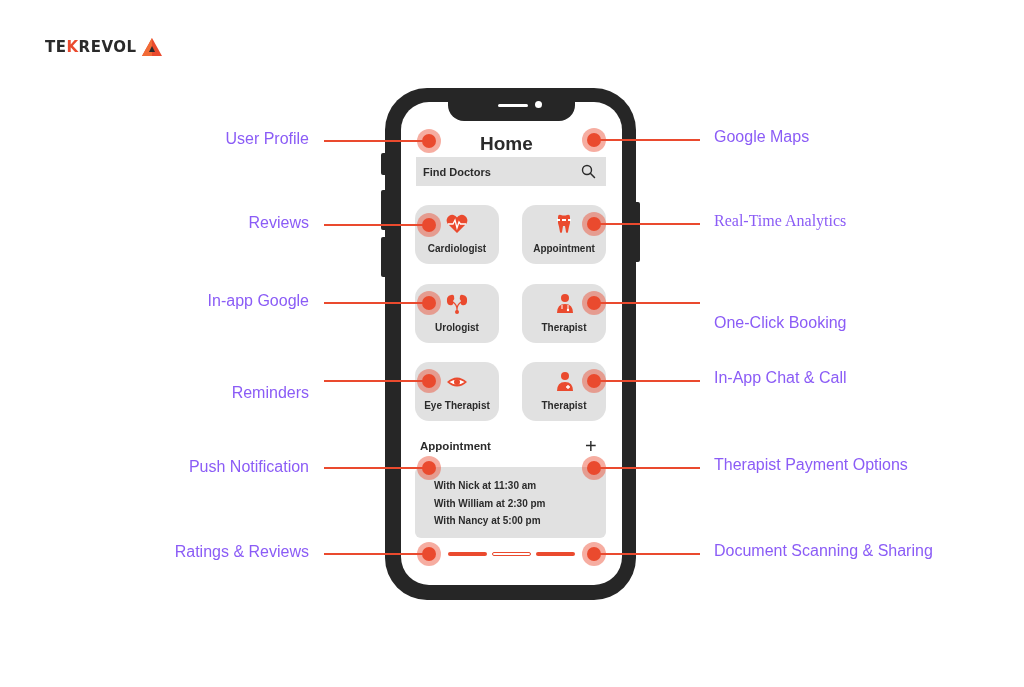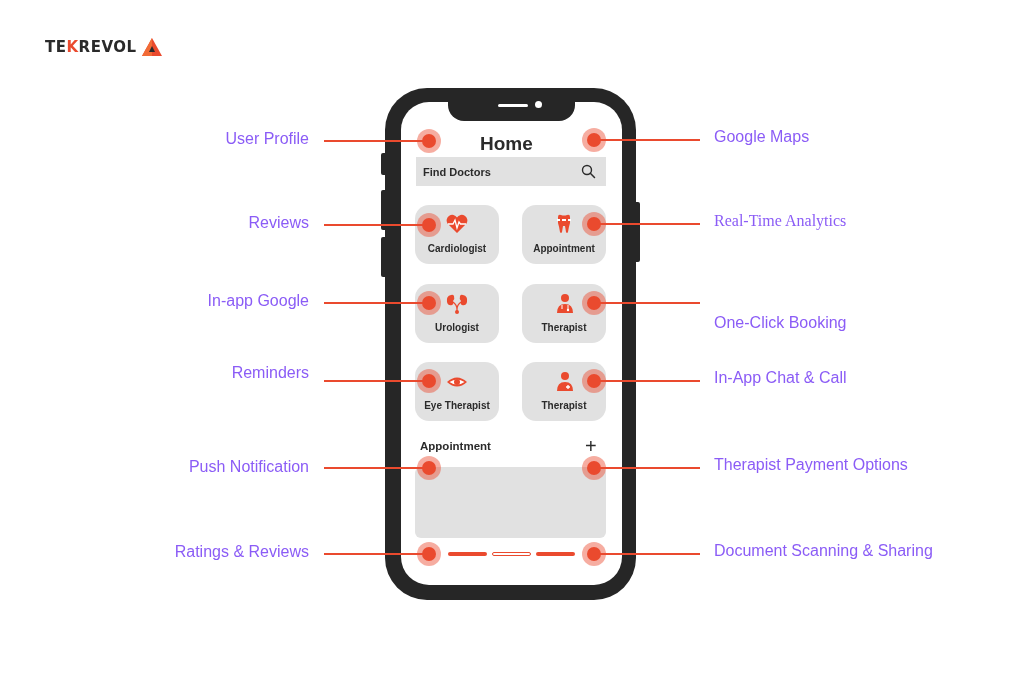--- a/index.html
+++ b/index.html
@@ -128,20 +128,23 @@
     <circle cx="10" cy="5" r="4" fill="#ea4a2e"></circle>
     <path d="M2 20 Q2 11 10 11 Q18 11 18 20 Z" fill="#ea4a2e"></path>
     <path d="M13 14 L13 18 M11 16 L15 16" stroke="#fff" stroke-width="1.3"></path>
   </svg>
   <div class="clabel">Therapist</div>
 </div>
 
 <div class="appt-title">Appointment</div>
 <div class="plus">+</div>
 <div class="appt-box">
+  <div class="appt-item">With Nick at 11:30 am</div>
+  <div class="appt-item">With William at 2:30 pm</div>
+  <div class="appt-item">With Nancy at 5:00 pm</div>
 </div>
 
 <div class="tabbar-seg" style="left:448px;width:39px;background:#ea4a2e;"></div>
 <div class="tabbar-seg" style="left:492px;width:39px;background:#fff;border:1px solid #ea4a2e;"></div>
 <div class="tabbar-seg" style="left:536px;width:39px;background:#ea4a2e;"></div>
 
 <div class="line" style="left:324px;top:140px;width:104px;"></div>
 <div class="line" style="left:324px;top:224px;width:104px;"></div>
 <div class="line" style="left:324px;top:302px;width:104px;"></div>
 <div class="line" style="left:324px;top:380px;width:104px;"></div>
@@ -165,21 +168,21 @@
 <div class="dot" style="left:582px;top:128px;"></div>
 <div class="dot" style="left:582px;top:212px;"></div>
 <div class="dot" style="left:582px;top:291px;"></div>
 <div class="dot" style="left:582px;top:369px;"></div>
 <div class="dot" style="left:582px;top:456px;"></div>
 <div class="dot" style="left:582px;top:542px;"></div>
 
 <div class="label left" style="top:130px;">User Profile</div>
 <div class="label left" style="top:214px;">Reviews</div>
 <div class="label left" style="top:292px;">In-app Google</div>
-<div class="label left" style="top:364px;">Reminders</div>
+<div class="label left" style="top:384px;">Reminders</div>
 <div class="label left" style="top:458px;">Push Notification</div>
 <div class="label left" style="top:543px;">Ratings &amp; Reviews</div>
 
 <div class="label right" style="top:128px;">Google Maps</div>
 <div class="label right" style="top:212px;font-family:Liberation Serif, serif;">Real-Time Analytics</div>
 <div class="label right" style="top:278px;margin-top:36px;">One-Click Booking</div>
 <div class="label right" style="top:369px;">In-App Chat &amp; Call</div>
 <div class="label right" style="top:456px;">Therapist Payment Options</div>
 <div class="label right" style="top:542px;">Document Scanning &amp; Sharing</div>
 

